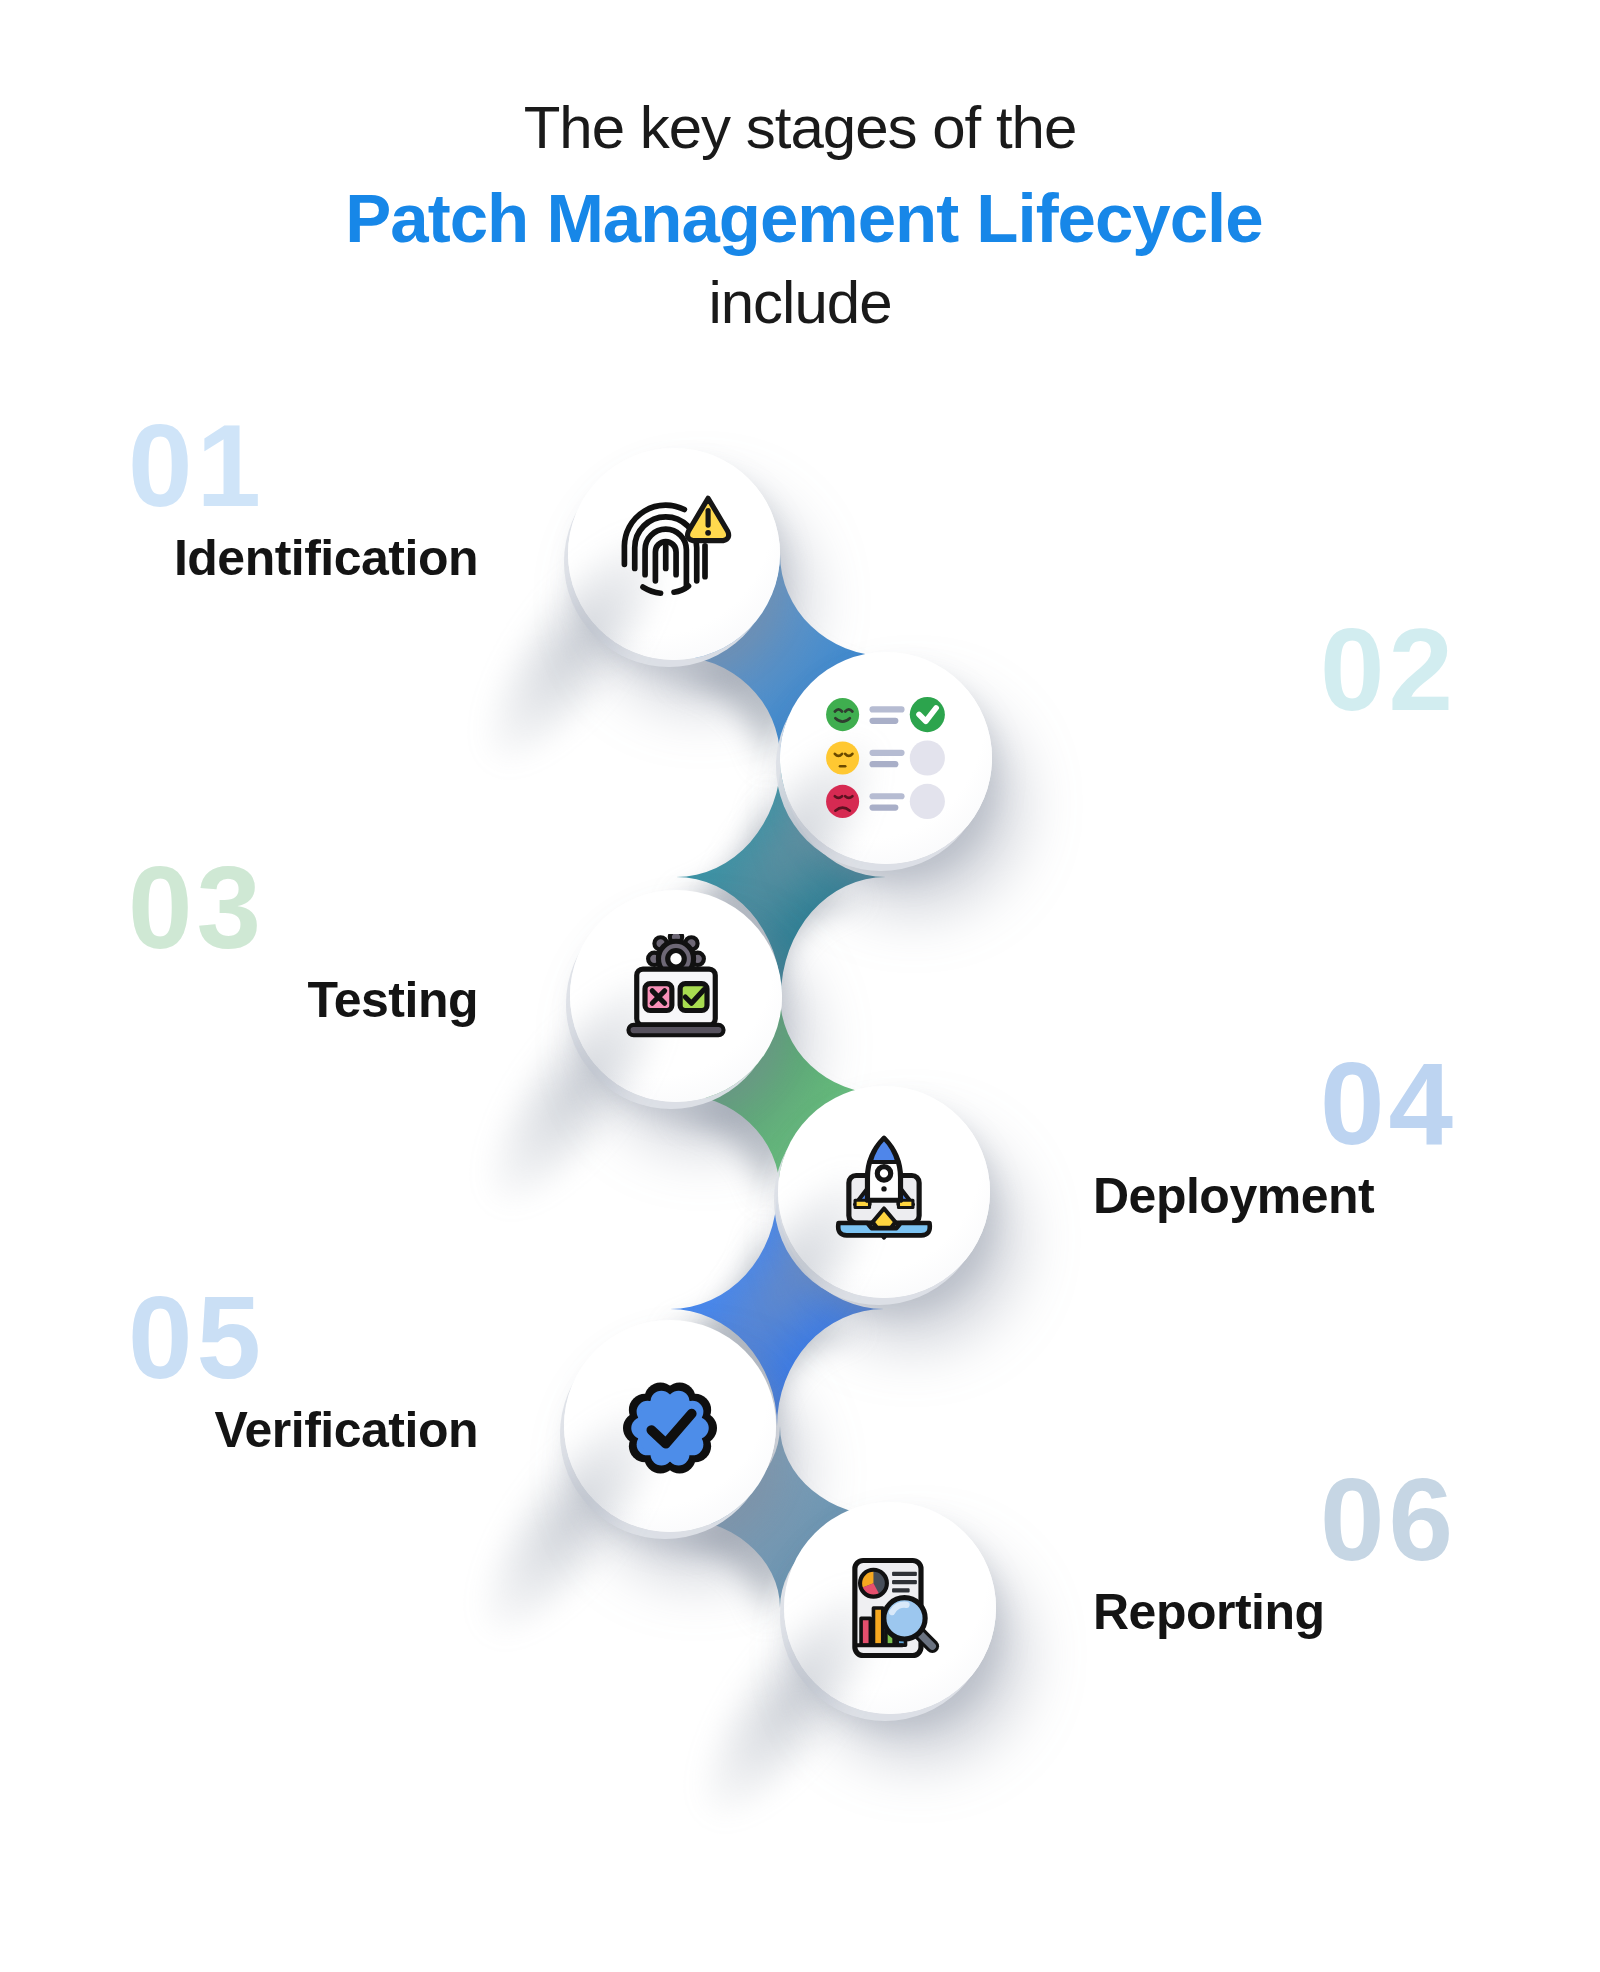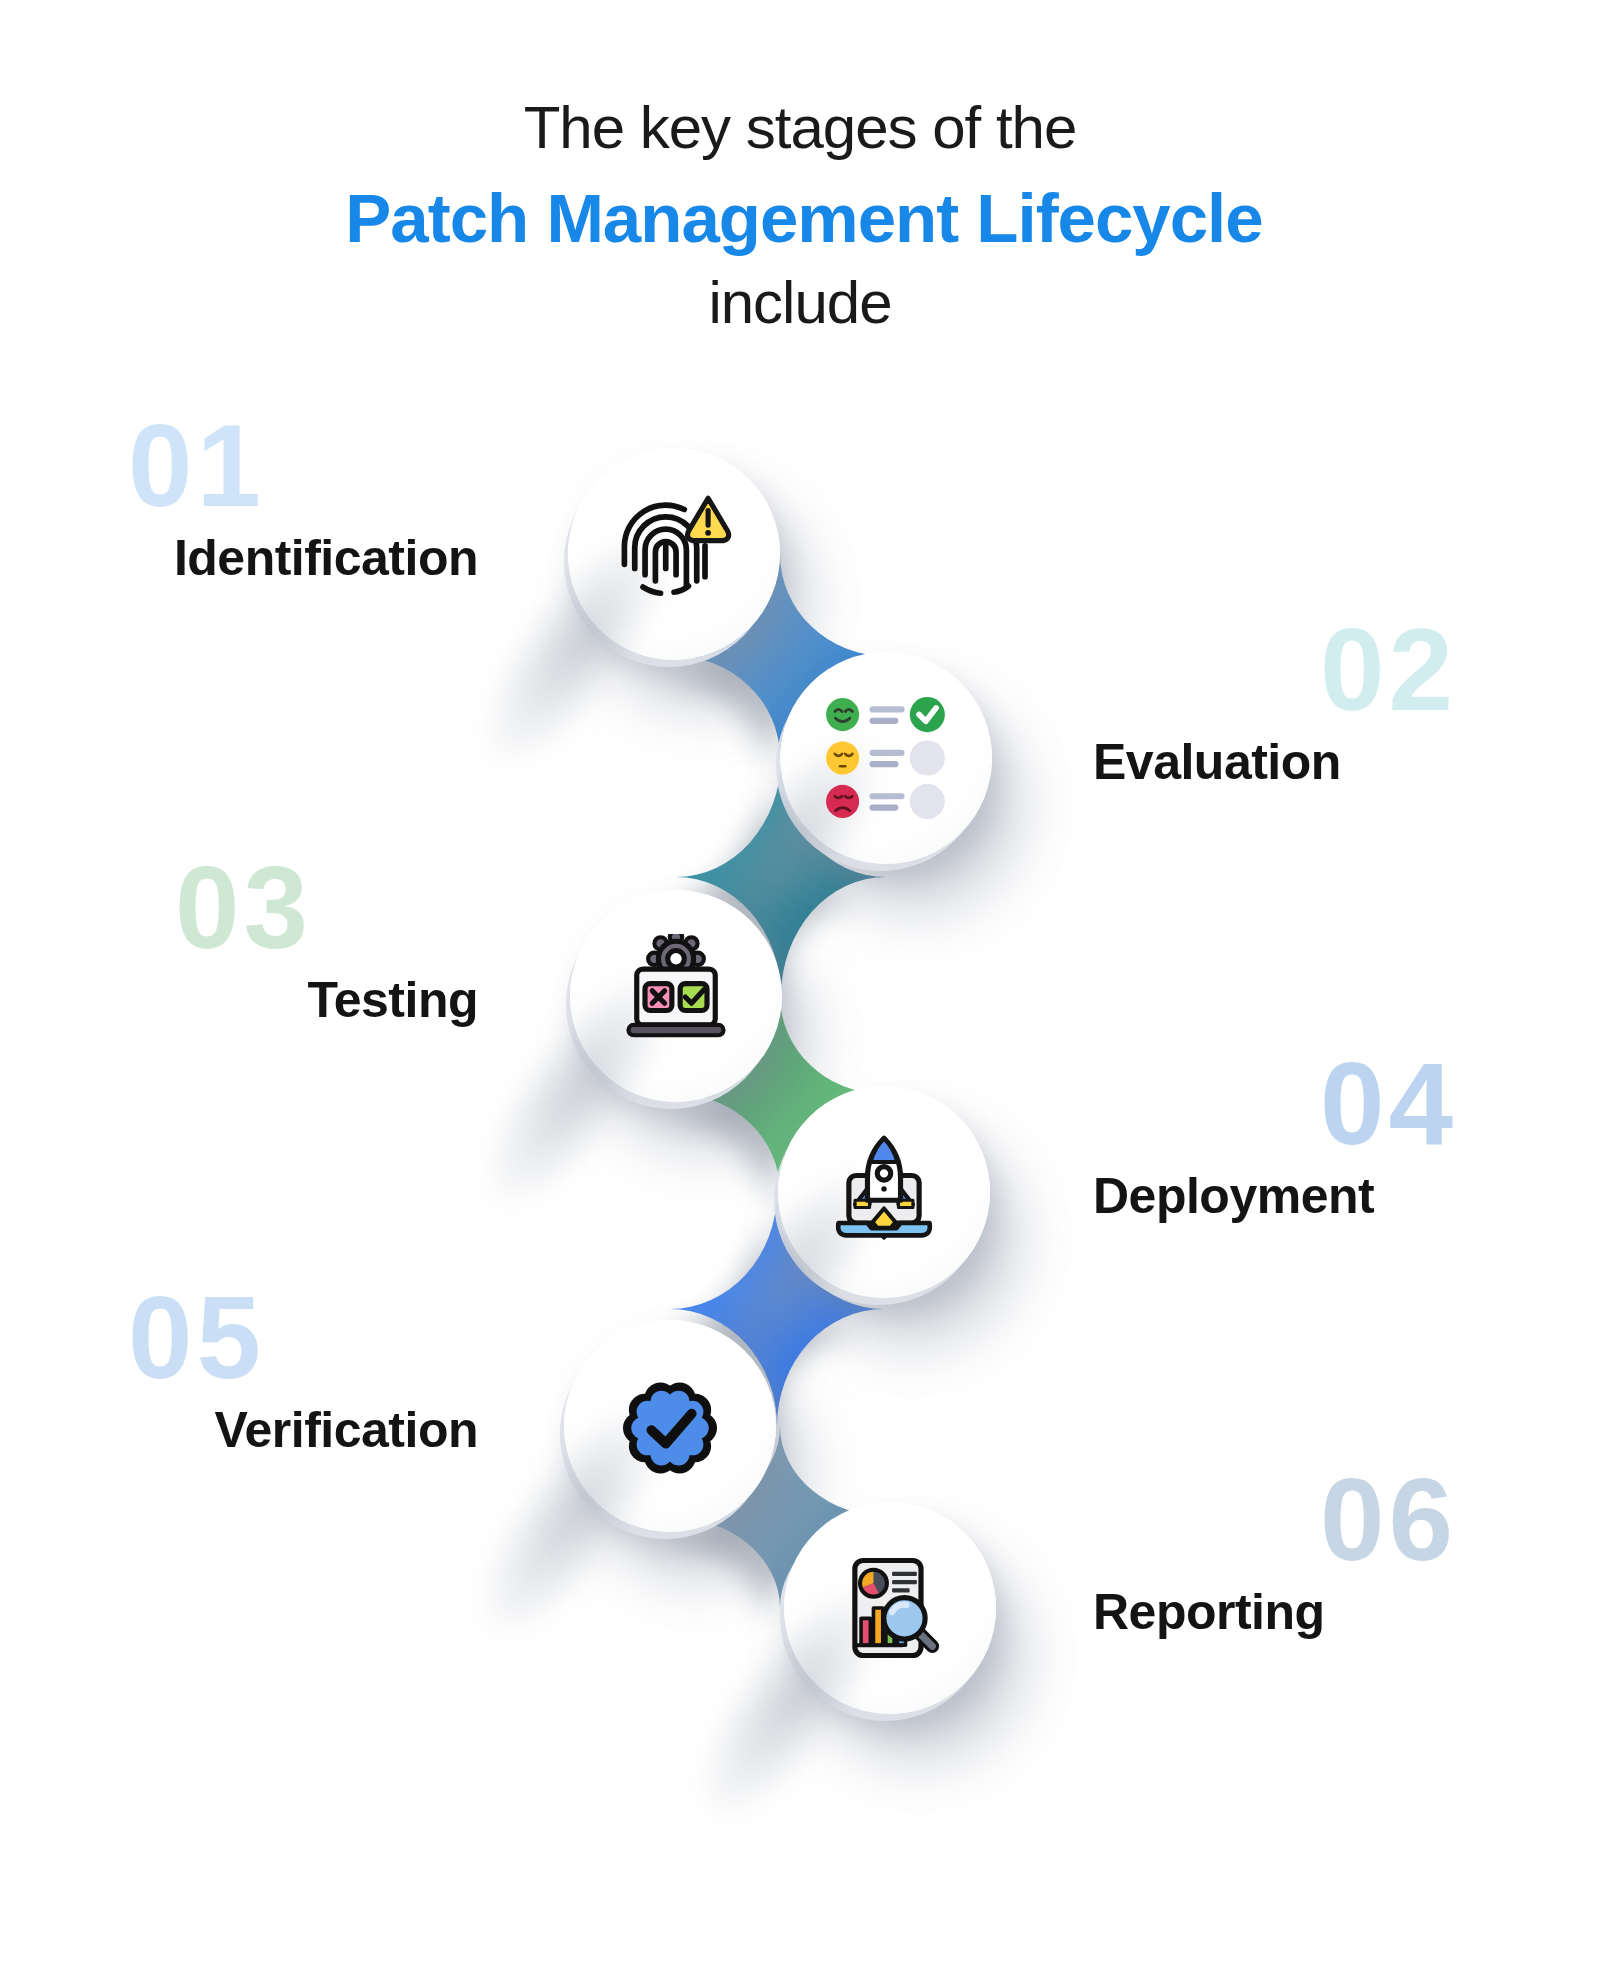--- a/index.html
+++ b/index.html
@@ -99,21 +99,20 @@
       </g>
       <g stroke="#161616" stroke-linejoin="round" stroke-linecap="round">
         <path d="M93 6 L112 38 Q115 45 108 47 L78 47 Q71 45 74 38 Z" fill="#ffd94e" stroke-width="5"></path>
         <path d="M93 18 V32" stroke-width="5" fill="none"></path>
         <circle cx="93" cy="39.5" r="2.8" fill="#161616" stroke="none"></circle>
       </g>
     </svg>
   </div>
 
   <div class="stage-number" style="left: 1320px; top: 612px; color: rgb(210, 237, 240);">02</div>
-  <div class="stage-label" style="left:1093px;top:762px;">Evaluation</div>
   <div class="circle" style="left:780px;top:652px;">
     <svg width="124" height="124" viewBox="0 0 120 120">
 
       <circle cx="18" cy="18" r="16" fill="#3fae4f"></circle>
       <g fill="none" stroke="#2f3e2f" stroke-width="2.6" stroke-linecap="round">
         <path d="M10.5 15 q3.5 -4 7 0"></path>
           <path d="M20.5 15 q3.5 -4 7 0"></path>
         <path d="M11 21.5 q7 6.5 14 0"></path>
       </g>
       <rect x="44" y="10" width="34" height="6" rx="3" fill="#b6bcd2"></rect>
@@ -136,21 +135,21 @@
         <path d="M10.5 97 q3.5 3 7 0"></path>
           <path d="M20.5 97 q3.5 3 7 0"></path>
         <path d="M11 111 q7 -6 14 0"></path>
       </g>
       <rect x="44" y="94" width="34" height="6" rx="3" fill="#b6bcd2"></rect>
       <rect x="44" y="105" width="28" height="6" rx="3" fill="#a9afc8"></rect>
       <circle cx="100" cy="102" r="17" fill="#e3e3ed"></circle>
     </svg>
   </div>
 
-  <div class="stage-number" style="left: 128px; top: 850px; color: rgb(207, 232, 212); margin-left: 47px;">03</div>
+  <div class="stage-number" style="left: 128px; top: 850px; color: rgb(207, 232, 212);">03</div>
   <div class="stage-label label-left" style="left:128px;width:350px;top:1000px;">Testing</div>
   <div class="circle" style="left:570px;top:890px;">
     <svg width="124" height="124" viewBox="0 0 120 120">
       <g stroke="#111111" stroke-linejoin="round">
         <g>
           <circle cx="81" cy="24" r="6" fill="#6e6876" stroke-width="4"></circle>
           <circle cx="74.9" cy="38.9" r="6" fill="#6e6876" stroke-width="4"></circle>
           <circle cx="60" cy="45" r="6" fill="#6e6876" stroke-width="4"></circle>
           <circle cx="45.1" cy="38.9" r="6" fill="#6e6876" stroke-width="4"></circle>
           <circle cx="39" cy="24" r="6" fill="#6e6876" stroke-width="4"></circle>

